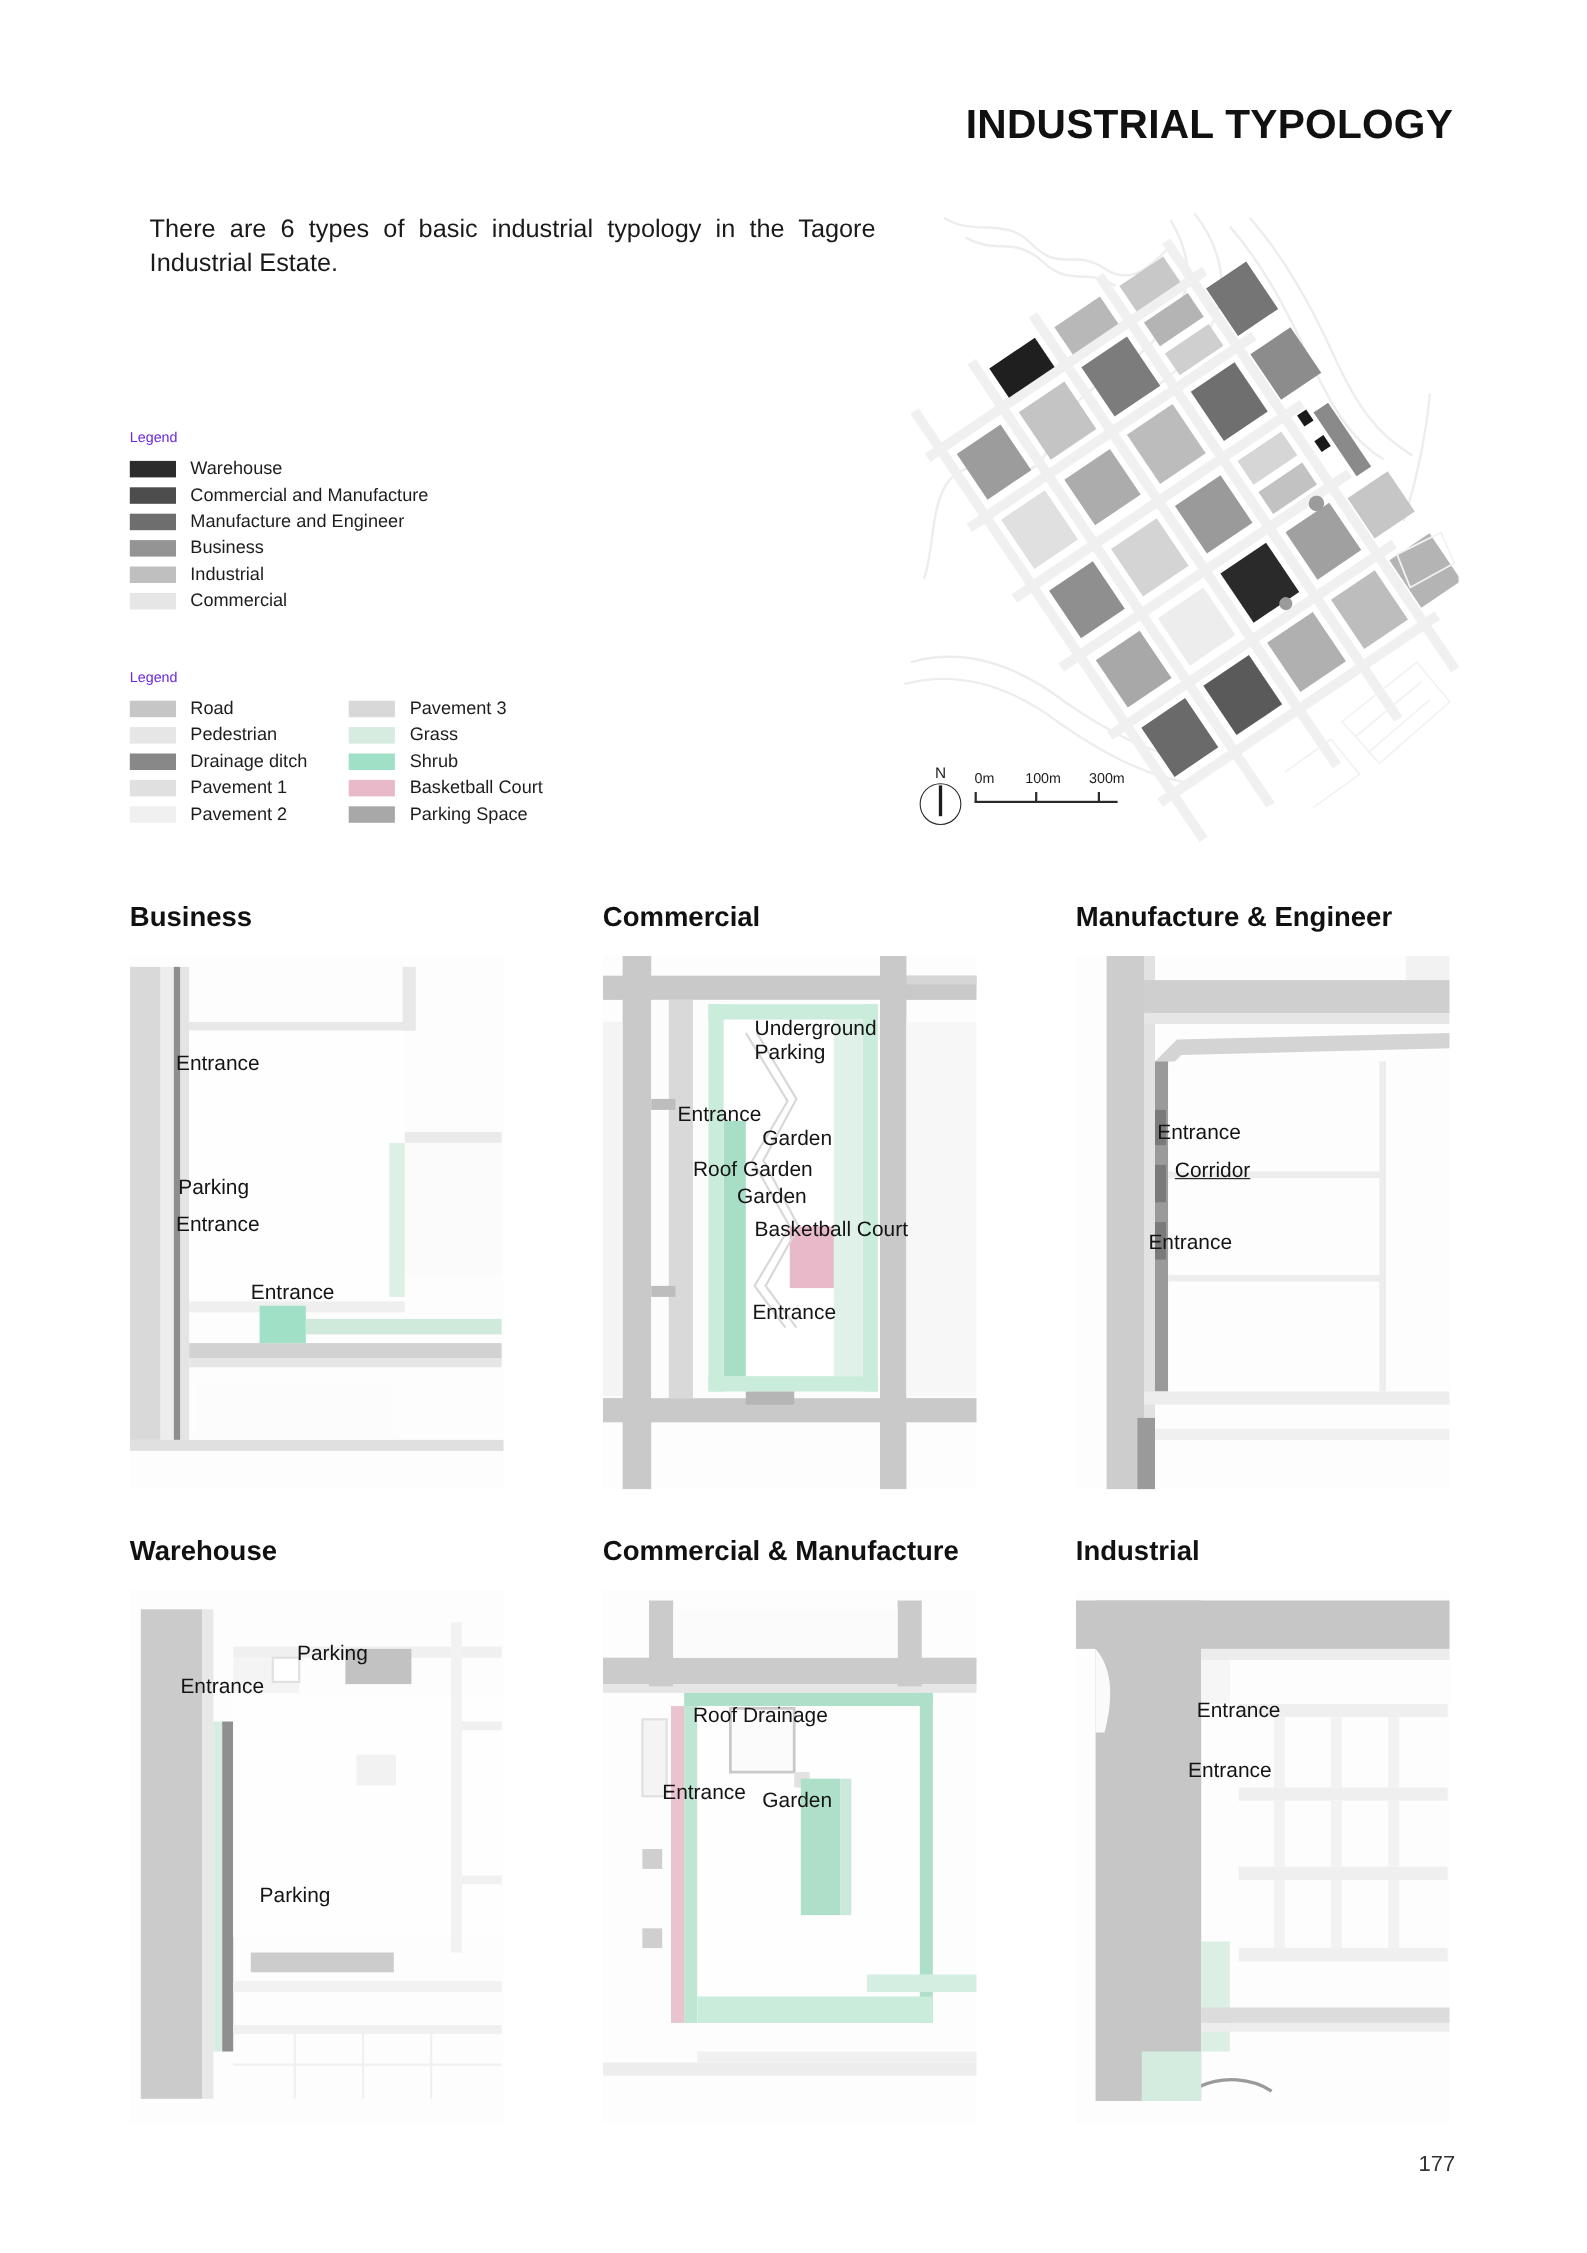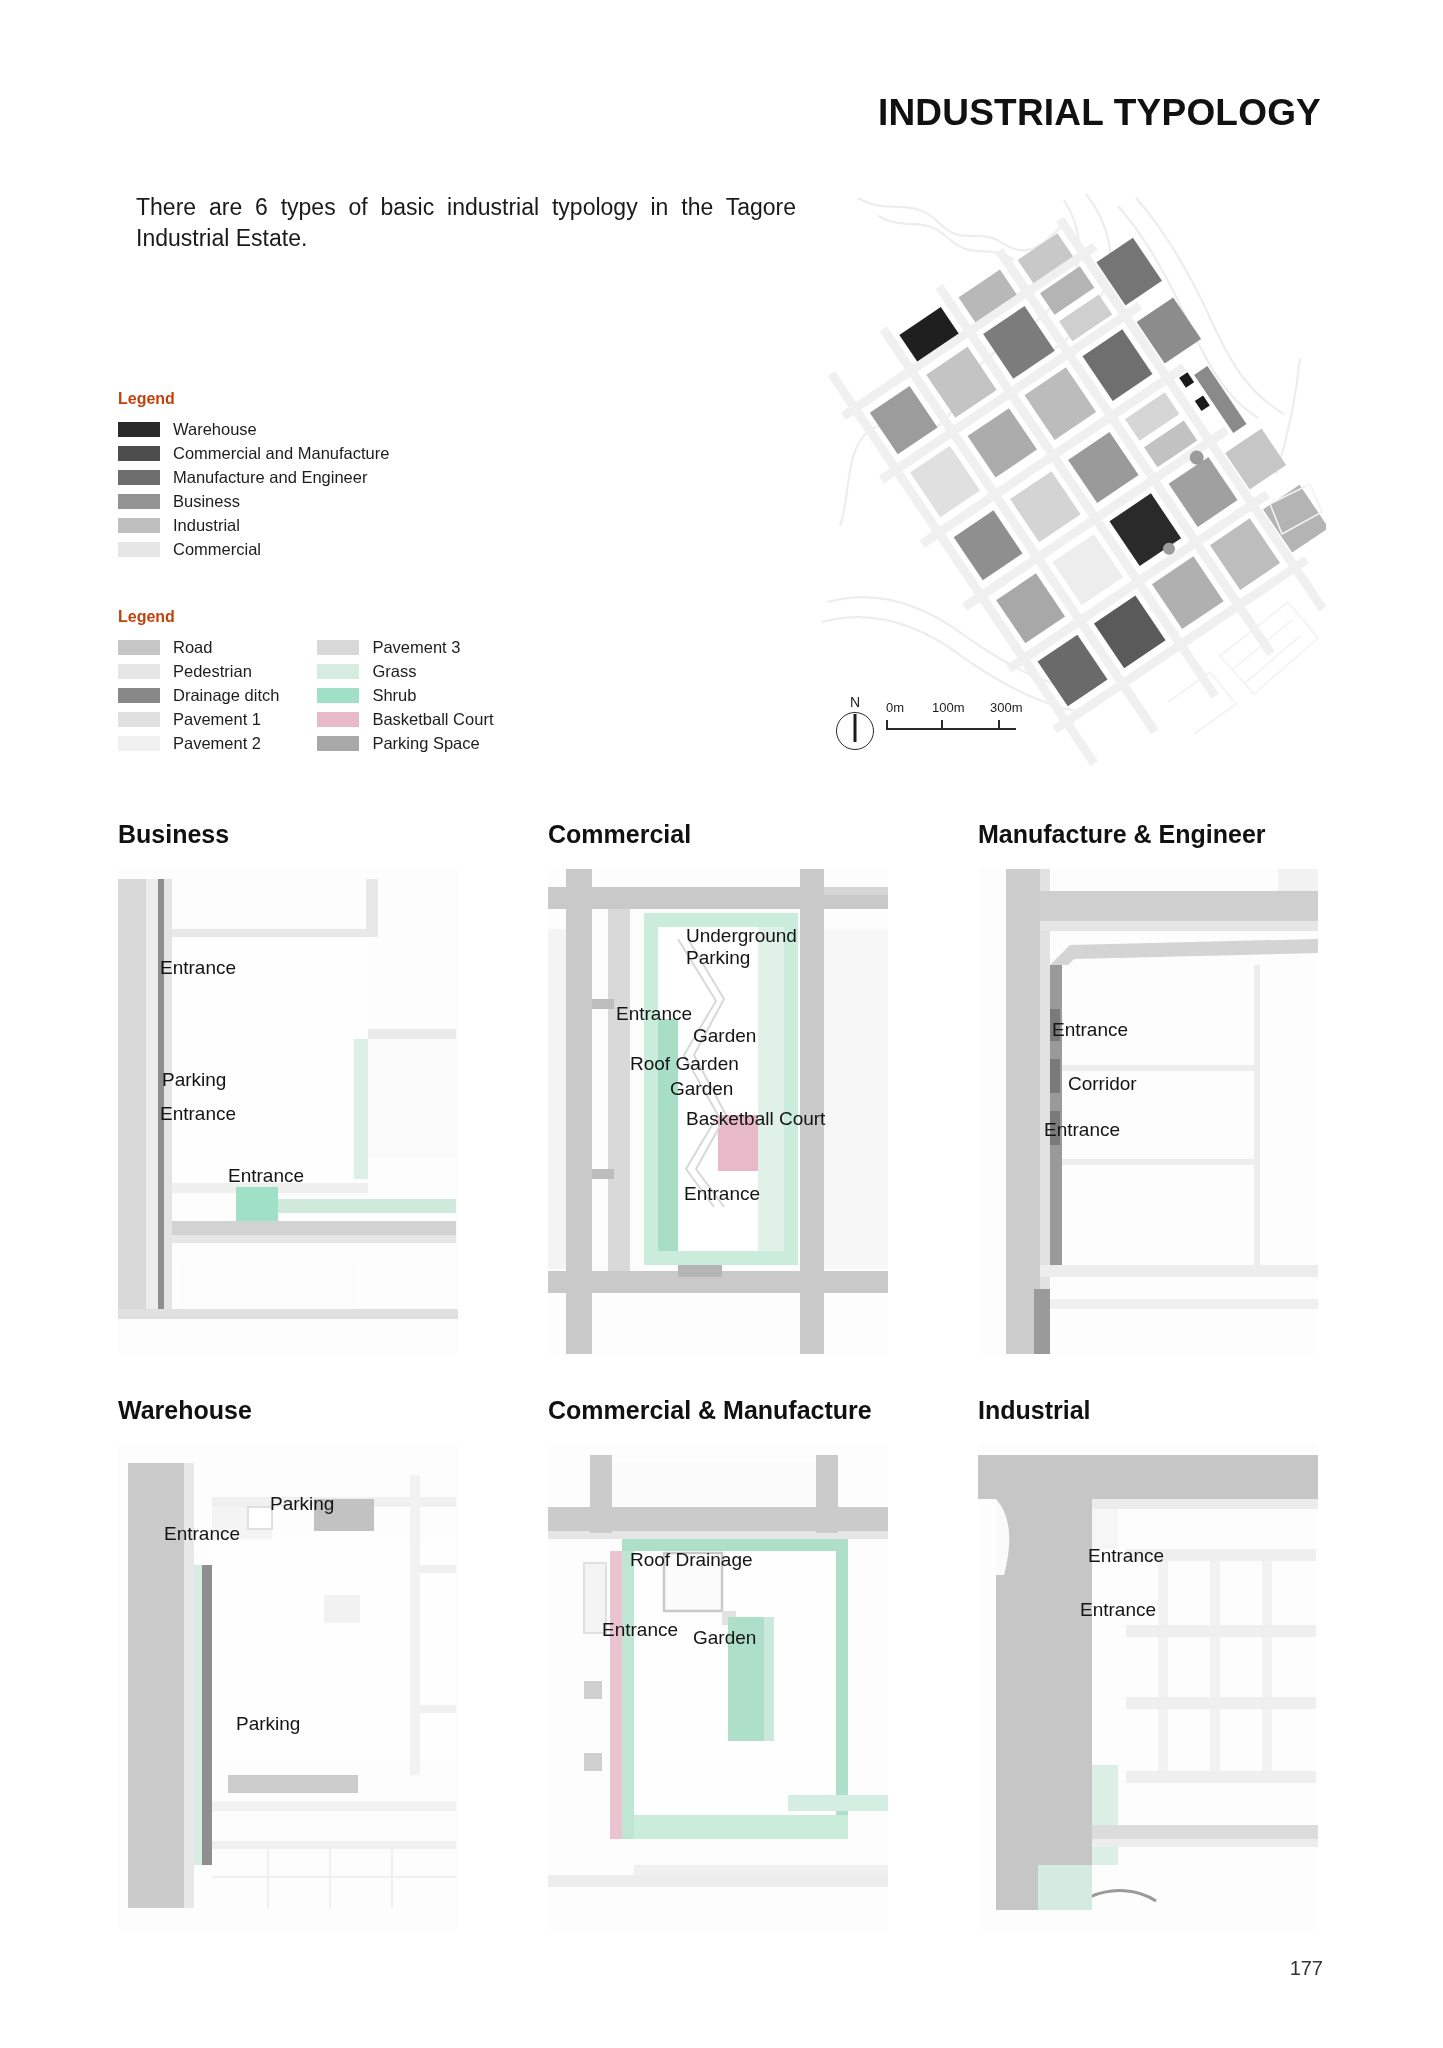--- a/index.html
+++ b/index.html
@@ -43,23 +43,23 @@
     text-align: justify;
     text-justify: inter-word;
   }
 
   
   .legend-block { position: absolute; }
   #legend-typology { left: 118px; top: 390px; }
   #legend-surface  { left: 118px; top: 608px; }
 
   .legend-title {
-    font-size: 16px;
-    font-weight: bold;
-    color: #c2410c;
+    font-size: 13px;
+    font-weight: normal;
+    color: #6d28d9;
     margin-bottom: 9px;
   }
   .legend-cols { display: flex; gap: 38px; }
   .legend-col { display: flex; flex-direction: column; }
   .legend-row {
     display: flex;
     align-items: center;
     height: 24px;
   }
   .swatch {
@@ -459,21 +459,21 @@
             <rect x="276" y="96" width="6" height="300" fill="#ededed"></rect>
             <rect x="72" y="140" width="10" height="32" fill="#7a7a7a"></rect>
             <rect x="72" y="190" width="10" height="34" fill="#7a7a7a"></rect>
             <rect x="72" y="242" width="10" height="34" fill="#7a7a7a"></rect>
             <rect x="62" y="396" width="278" height="12" fill="#ededed"></rect>
             <rect x="56" y="420" width="16" height="65" fill="#9a9a9a"></rect>
             <rect x="72" y="430" width="268" height="10" fill="#f0f0f0"></rect>
             <rect x="300" y="0" width="40" height="22" fill="#f2f2f2"></rect>
           </svg>
           <div class="maplabel" style="left:74px; top:150px;">Entrance</div>
-          <div class="maplabel" style="left:90px; top:204px;">Corridor</div>
+          <div class="maplabel" style="left:90px; top:185px;text-decoration:underline;">Corridor</div>
           <div class="maplabel" style="left:66px; top:250px;">Entrance</div>
         </div>
       </div>
 
     </div>
 
     <div class="row-gap"></div>
 
     <div class="grid-row">
 

